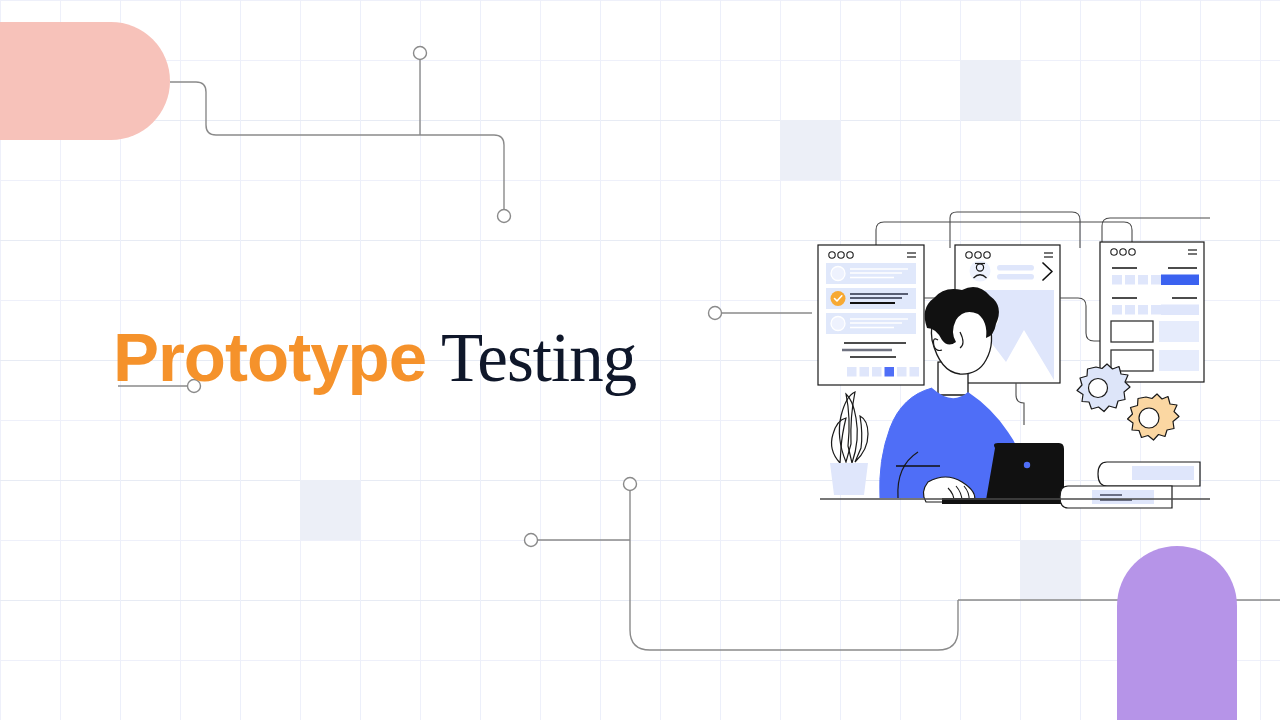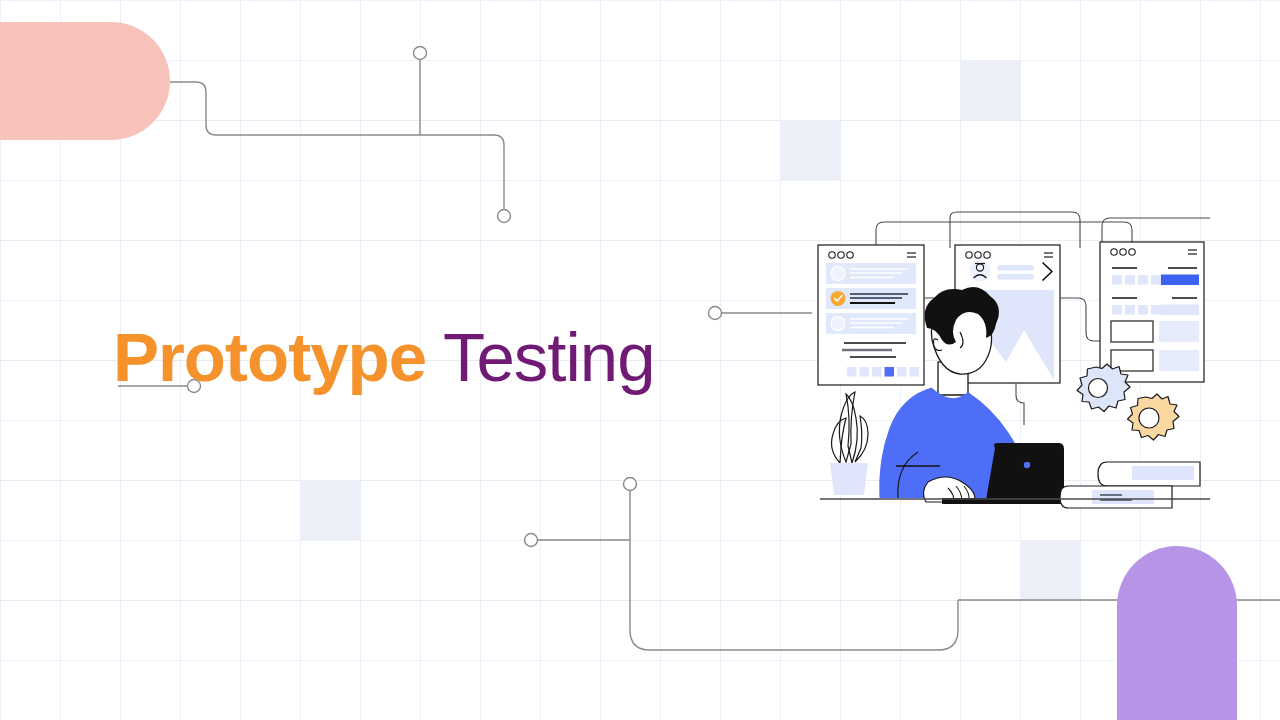--- a/index.html
+++ b/index.html
@@ -85,21 +85,21 @@
     left: 113px;
     top: 272px;
     font-size: 69px;
     line-height: 80px;
     font-weight: bold;
     letter-spacing: -1px;
     white-space: nowrap;
     color: #111111;
   }
   .headline .hl-accent { color: #f5922b; text-align: right; }
-  .headline .hl-rest { color: #701a75; font-weight: normal; }
+  .headline .hl-rest { color: #0f172a; font-weight: normal; font-family: Liberation Serif, serif; }
 
   .subtitle {
     position: absolute;
     left: 219px;
     top: 369px;
     font-size: 25px;
     line-height: 31px;
     color: #58585b;
     white-space: nowrap;
   }

